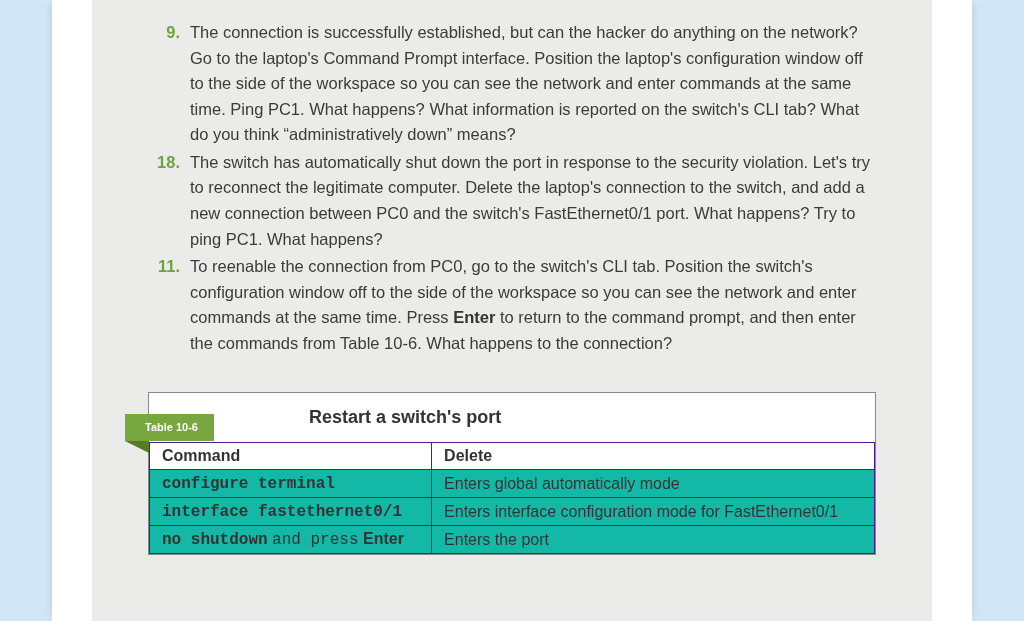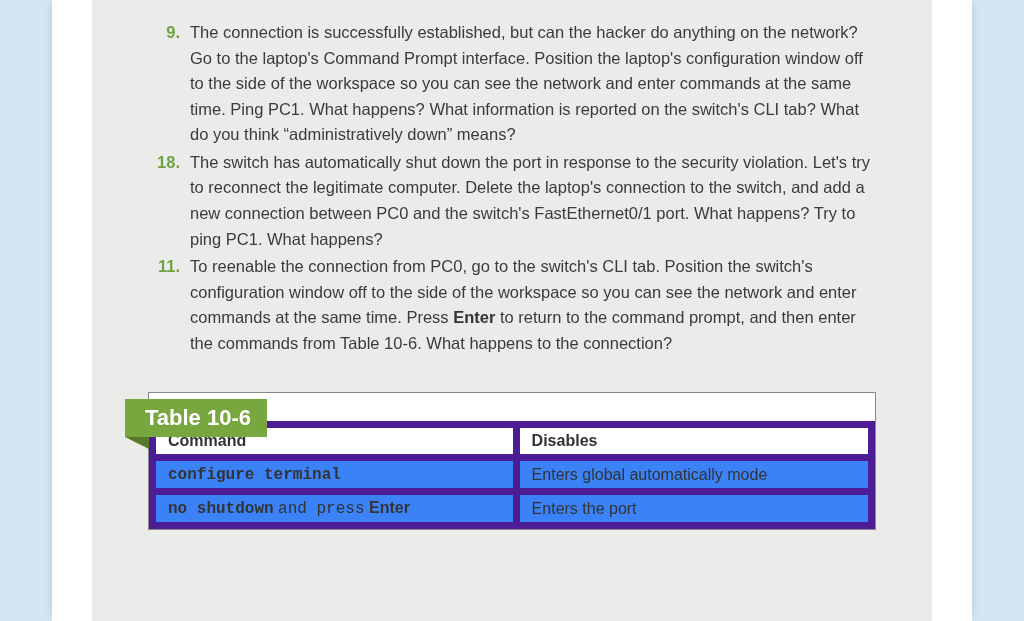--- a/index.html
+++ b/index.html
@@ -57,55 +57,55 @@
   .table-caption {
     position: relative;
     padding: 14px 16px 14px 160px;
     font-size: 18px;
     font-weight: 700;
     color: #333;
   }
   .ribbon {
     position: absolute;
     left: -24px;
-    top: 6px;
+    top: 21px;
     background: #78a63f;
     color: #fff;
     font-weight: 700;
-    font-size: 22px;
+    font-size: 11px;
     padding: 8px 16px 8px 20px;
     line-height: 1;
   }
   .ribbon:after {
     content: "";
     position: absolute;
     left: 0;
     bottom: -12px;
     width: 0; height: 0;
     border-top: 12px solid #557a28;
     border-left: 24px solid transparent;
   }
   table.cmd {
     width: 100%;
     border-collapse: collapse;
     font-size: 16px;
   }
   table.cmd th, table.cmd td {
-    border: 7px solid #4c1d95;
+    border: 1px solid #4c1d95;
     padding: 4px 12px;
     text-align: left;
     vertical-align: middle;
   }
   table.cmd th {
     font-weight: 700;
     color: #333;
     background: #fff;
   }
   table.cmd td {
-    background: #3b82f6;
+    background: #14b8a6;
     color: #333;
   }
   .mono {
     font-family: "Courier New", Courier, monospace;
     font-weight: 700;
   }
   .mono-last .m1 { font-family: "Courier New", Courier, monospace; font-weight: 700; text-align: center; }
   .mono-last .plain { font-family: Liberation Mono, monospace; font-weight: 400; }
   .mono-last .bold { font-family: "Segoe UI", "Helvetica Neue", Arial, sans-serif; font-weight: 700; }
 </style>
@@ -126,32 +126,37 @@
       </li>
       <li>
         <span class="num">11.</span>
         <span>To reenable the connection from PC0, go to the switch's CLI tab. Position the switch's configuration window off to the side of the workspace so you can see the network and enter commands at the same time. Press <b>Enter</b> to return to the command prompt, and then enter the commands from Table 10-6. What happens to the connection?</span>
       </li>
     </ol>
 
     <div class="table-block">
       <div class="table-caption">
         <div class="ribbon">Table 10-6</div>
+        <span>Restart a switch's port</span>
       </div>
       <table class="cmd">
         <thead>
           <tr>
             <th>Command</th>
-            <th>Disables</th>
+            <th>Delete</th>
           </tr>
         </thead>
         <tbody>
           <tr>
             <td><span class="mono">configure terminal</span></td>
             <td>Enters global automatically mode</td>
+          </tr>
+          <tr>
+            <td><span class="mono">interface fastethernet0/1</span></td>
+            <td>Enters interface configuration mode for FastEthernet0/1</td>
           </tr>
           <tr>
             <td><span class="mono-last"><span class="m1">no shutdown</span> <span class="plain">and press</span> <span class="bold">Enter</span></span></td>
             <td>Enters the port</td>
           </tr>
         </tbody>
       </table>
     </div>
 
   </div>

